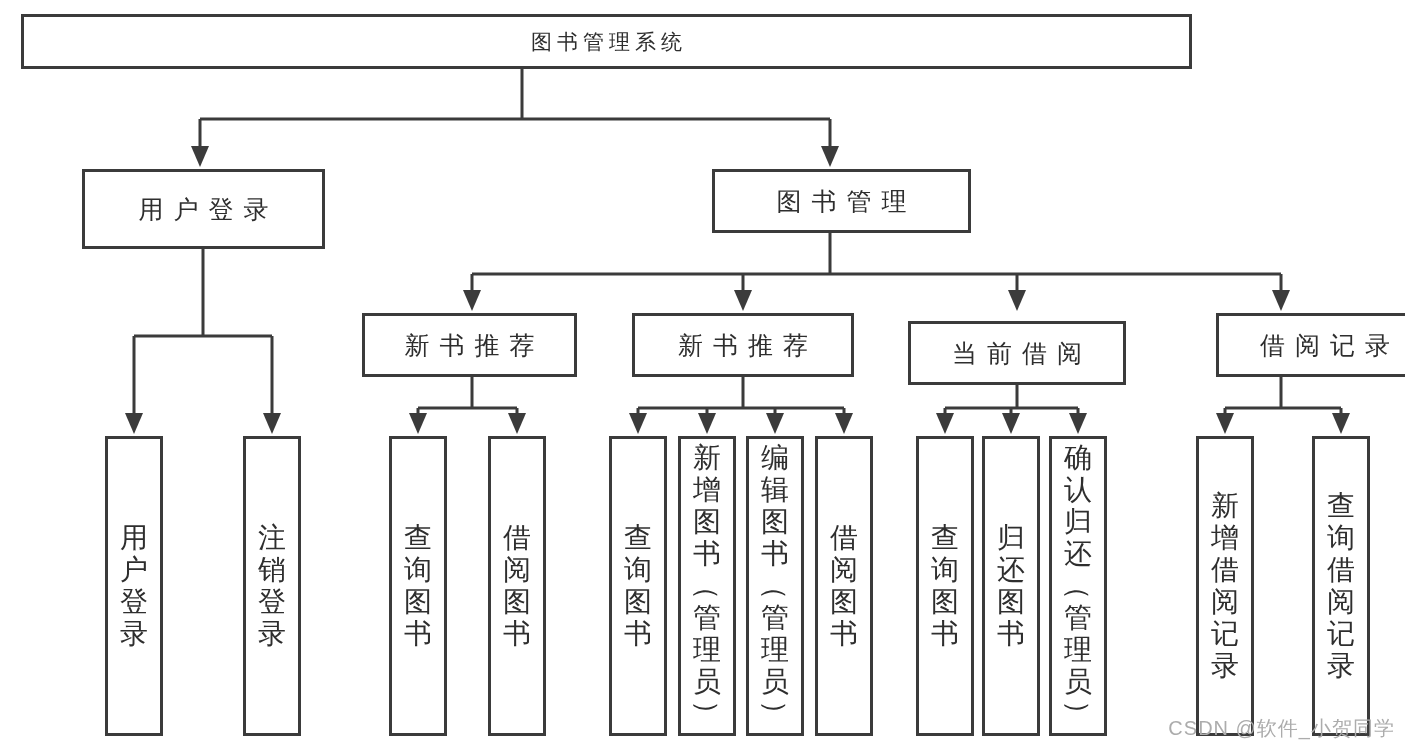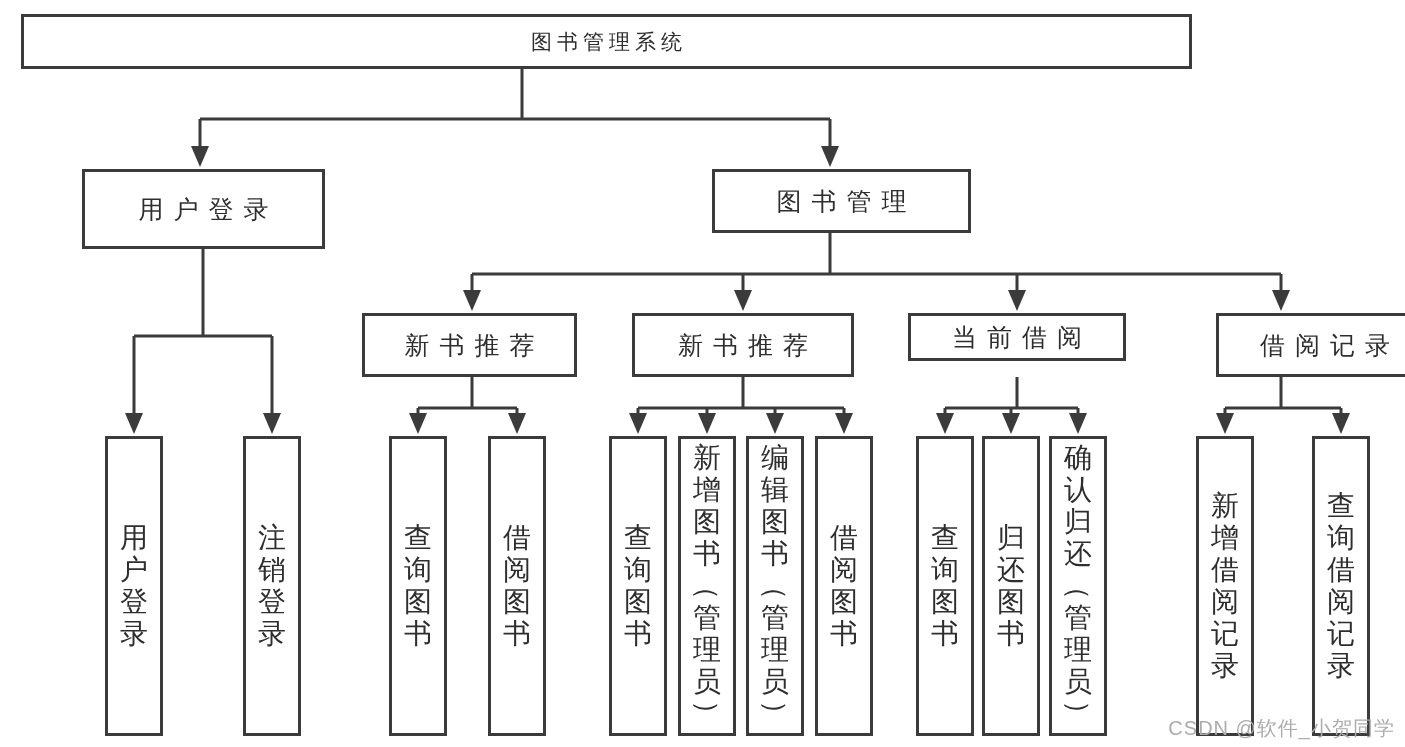--- a/index.html
+++ b/index.html
@@ -64,21 +64,21 @@
       <polygon points="1332,413 1350,413 1341,434" fill="#3b3b3b"></polygon>
     </svg>
 
   <div class="box hbox root" style="left:21px;top:14px;width:1171px;height:55px;">图书管理系统</div>
 
   <div class="box hbox" style="left:82px;top:169px;width:243px;height:80px;">用户登录</div>
   <div class="box hbox" style="left:712px;top:169px;width:259px;height:64px;">图书管理</div>
 
   <div class="box hbox" style="left:362px;top:313px;width:215px;height:64px;font-family:Liberation Serif, serif;">新书推荐</div>
   <div class="box hbox" style="left:632px;top:313px;width:222px;height:64px;">新书推荐</div>
-  <div class="box hbox" style="left:908px;top:313px;width:218px;height:48px;">当前借阅</div>
+  <div class="box hbox" style="left:908px;top:321px;width:218px;height:64px;">当前借阅</div>
   <div class="box hbox" style="left:1172px;top:313px;width:218px;height:64px;margin-left:44px;">借阅记录</div>
 
   <div class="box vbox" style="left:105px;">
       <span class="vchar">用</span>
       <span class="vchar">户</span>
       <span class="vchar">登</span>
       <span class="vchar">录</span>
     </div>
   <div class="box vbox" style="left:243px;">
       <span class="vchar">注</span>

